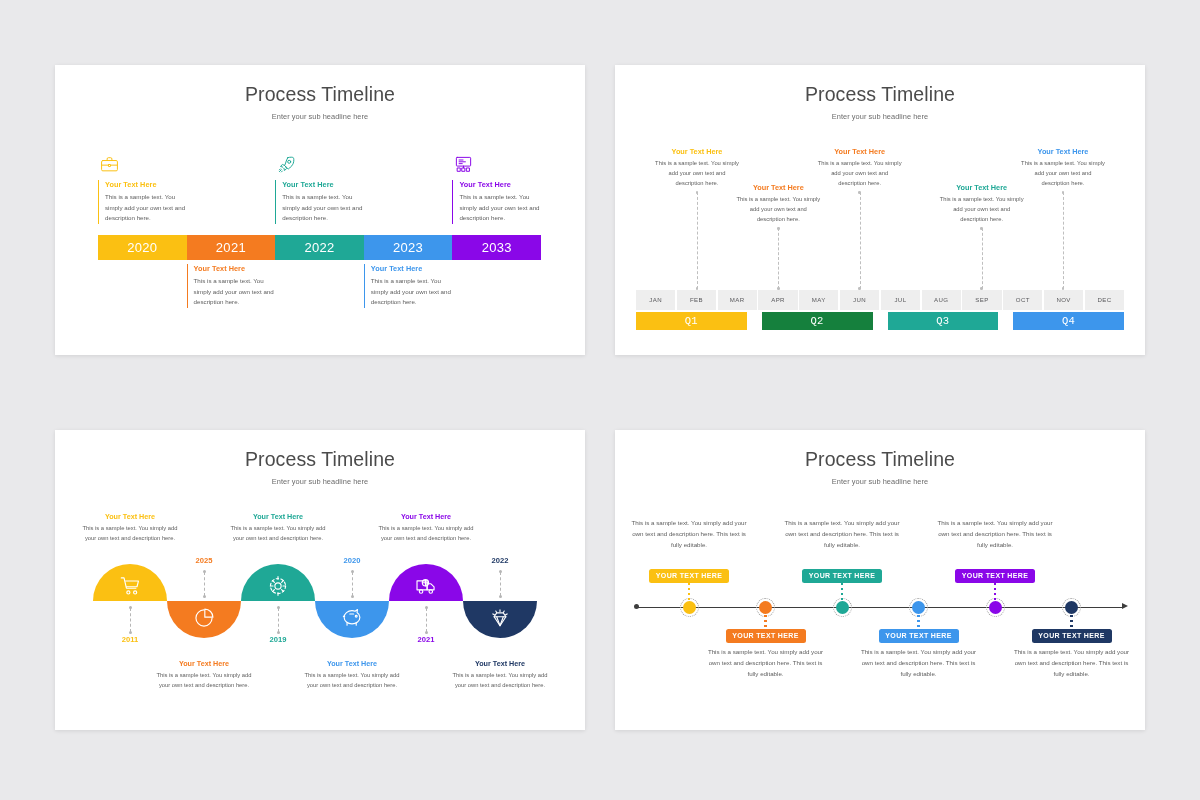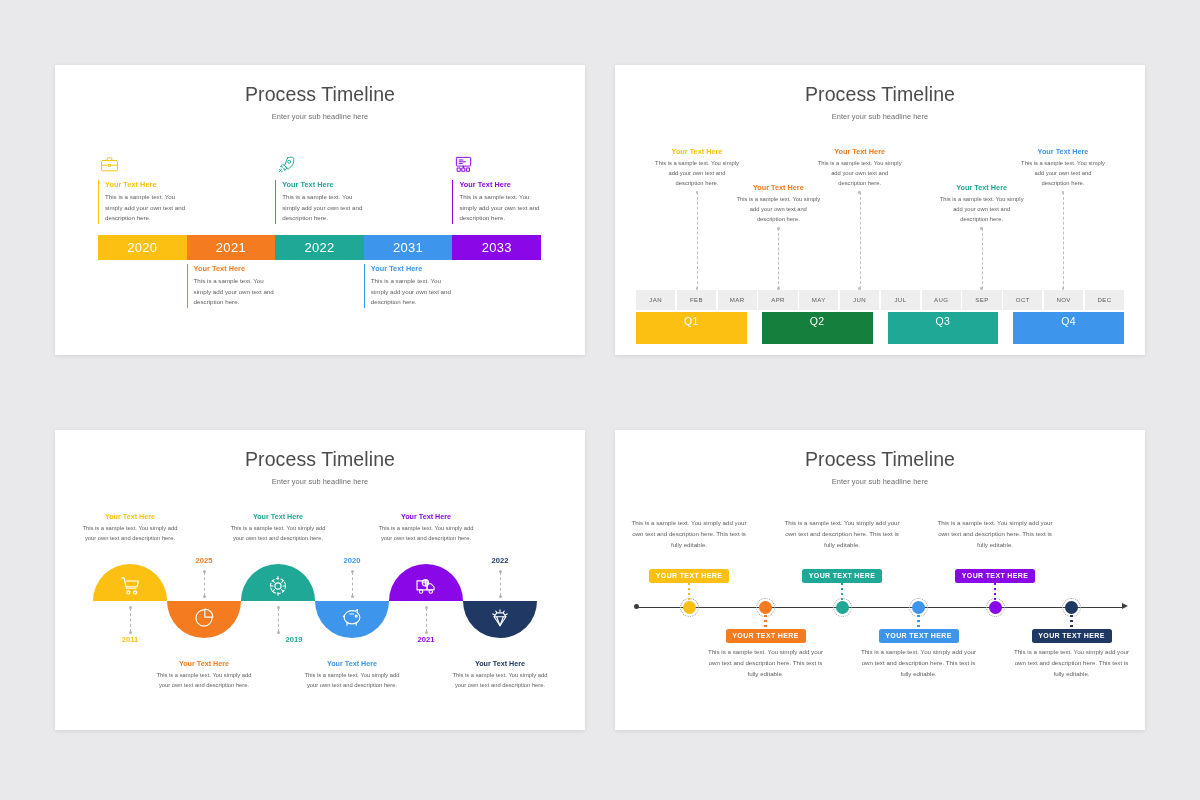--- a/index.html
+++ b/index.html
@@ -55,21 +55,21 @@
   .s1-icon { position: absolute; top: 90px; }
   .s1-icon svg { display: block; }
 
   
   .s2-stage { position: absolute; left: 0; top: 0; width: 530px; height: 290px; }
   .s2-months { position: absolute; left: 21px; top: 225px; width: 488px; height: 20px; display: flex; gap: 1.5px; }
   .s2-months div {
     flex: 1; background: #eeeeee; color: #59595c;
     font-size: 6.1px; text-align: center; line-height: 20px; letter-spacing: 0.4px;
   }
-  .s2-quarters { position: absolute; left: 21px; top: 247px; width: 488px; height: 32px; display: flex; gap: 15px; }
+  .s2-quarters { position: absolute; left: 21px; top: 247px; width: 488px; height: 18px; display: flex; gap: 15px; font-family: Liberation Mono, monospace; }
   .s2-quarters div {
     flex: 1; color: #fff; font-size: 10.5px; text-align: center; line-height: 18px; letter-spacing: 0.3px;
   }
   .s2-block { position: absolute; width: 86px; text-align: center; }
   .s2-block h4 { font-size: 7.3px; font-weight: bold; margin-bottom: 3px; }
   .s2-block p { font-size: 5.8px; color: #5d5d5d; line-height: 1.72; }
   .s2-line {
     position: absolute; width: 0; border-left: 1px dashed #bfbfbf;
   }
   .s2-dot { position: absolute; width: 2.6px; height: 2.6px; border-radius: 50%; background: #bfbfbf; }
@@ -143,21 +143,21 @@
         </div>
         <div class="s1-icon" style="left: 222.2px;">
           <svg width="19" height="19" viewBox="0 0 24 24" fill="none" stroke="#1FA896" stroke-width="1.25" stroke-linecap="round" stroke-linejoin="round">
             <path d="M13.6 3.4c3.4-1.1 6.4-.6 7 0 .6.6 1.1 3.6 0 7-.8 2.4-4.2 6-6.4 7.4l-4.6-4.6C11 11 11.2 7.3 13.6 3.4z"></path>
             <circle cx="15.4" cy="8.6" r="1.9"></circle>
             <path d="M9.6 13.2 6.8 12l-2.4 2.4 2.8.9M10.8 14.4l1.2 2.8-2.4 2.4-.9-2.8"></path>
             <path d="M5.4 18.6 3 21M6.8 20.2 5.6 21.4M4.2 17.6 3 18.8"></path>
           </svg>
         </div>
         <div class="s1-bar" style="left: 308.8px; width: 88.6px; background: rgb(61, 150, 236);">
-          <span>2031</span>
+          <span>2023</span>
         </div>
         <div class="s1-block down" style="left: 308.8px; color: rgb(61, 150, 236);">
           <h4 style="color:#3D96EC">Your Text Here</h4>
           <p>This is a sample text. You simply add your own text and description here.</p>
         </div>
         <div class="s1-bar" style="left: 397.4px; width: 88.6px; background: rgb(138, 7, 232);">
           <span>2033</span>
         </div>
         <div class="s1-block up" style="left: 397.4px; color: rgb(138, 7, 232);">
           <h4 style="color:#8A07E8">Your Text Here</h4>
@@ -285,21 +285,21 @@
               <circle cx="12" cy="12" r="3.4"></circle>
               <path d="M12 1.8v3M12 19.2v3M20.4 12h-3M6.6 12h-3M18 6l-2.1 2.1M8.1 15.9 6 18M18 18l-2.1-2.1M8.1 8.1 6 6"></path>
               <circle cx="12" cy="12" r="8.2" stroke-dasharray="2.6 2.6"></circle>
             </svg>
           </div>
         </div>
         <div class="s3-block" style="left: 173px; top: 82px;">
           <h4 style="color:#1FA896">Your Text Here</h4>
           <p>This is a sample text. You simply add your own text and description here.</p>
         </div>
-        <div class="s3-year" style="left: 219px; top: 205px; color: rgb(31, 168, 150);">2019</div>
+        <div class="s3-year" style="left: 203px; top: 205px; color: rgb(31, 168, 150);">2019</div>
         <div class="s3-conn" style="left: 223px; top: 178px; height: 24px;"></div>
         <div class="s3-cdot" style="left: 221.5px; top: 176px;"></div>
         <div class="s3-cdot" style="left: 221.5px; top: 201px;"></div>
         <div class="s3-half bot" style="left: 260px; top: 171px;">
           <i style="background:#3D96EC"></i>
           <div style="position: absolute; left: 50%; transform: translateX(-50%); top: 6px;">
             <svg width="22" height="22" viewBox="0 0 24 24" fill="none" stroke="#ffffff" stroke-width="1.25" stroke-linecap="round" stroke-linejoin="round">
               <path d="M20.6 11.2c0 4-3.9 7.2-8.6 7.2S3.4 15.2 3.4 11.2 7.3 4 12 4c1.2 0 2.4.2 3.4.6l2.6-1.8-.5 3.2a6.7 6.7 0 0 1 3.1 5.2z"></path>
               <circle cx="16.6" cy="10.1" r="1"></circle>
               <path d="M9.6 7.6h4.2M6.6 17.2v2.6M16.6 17.2v2.6M2.6 10.2h1.4"></path>

